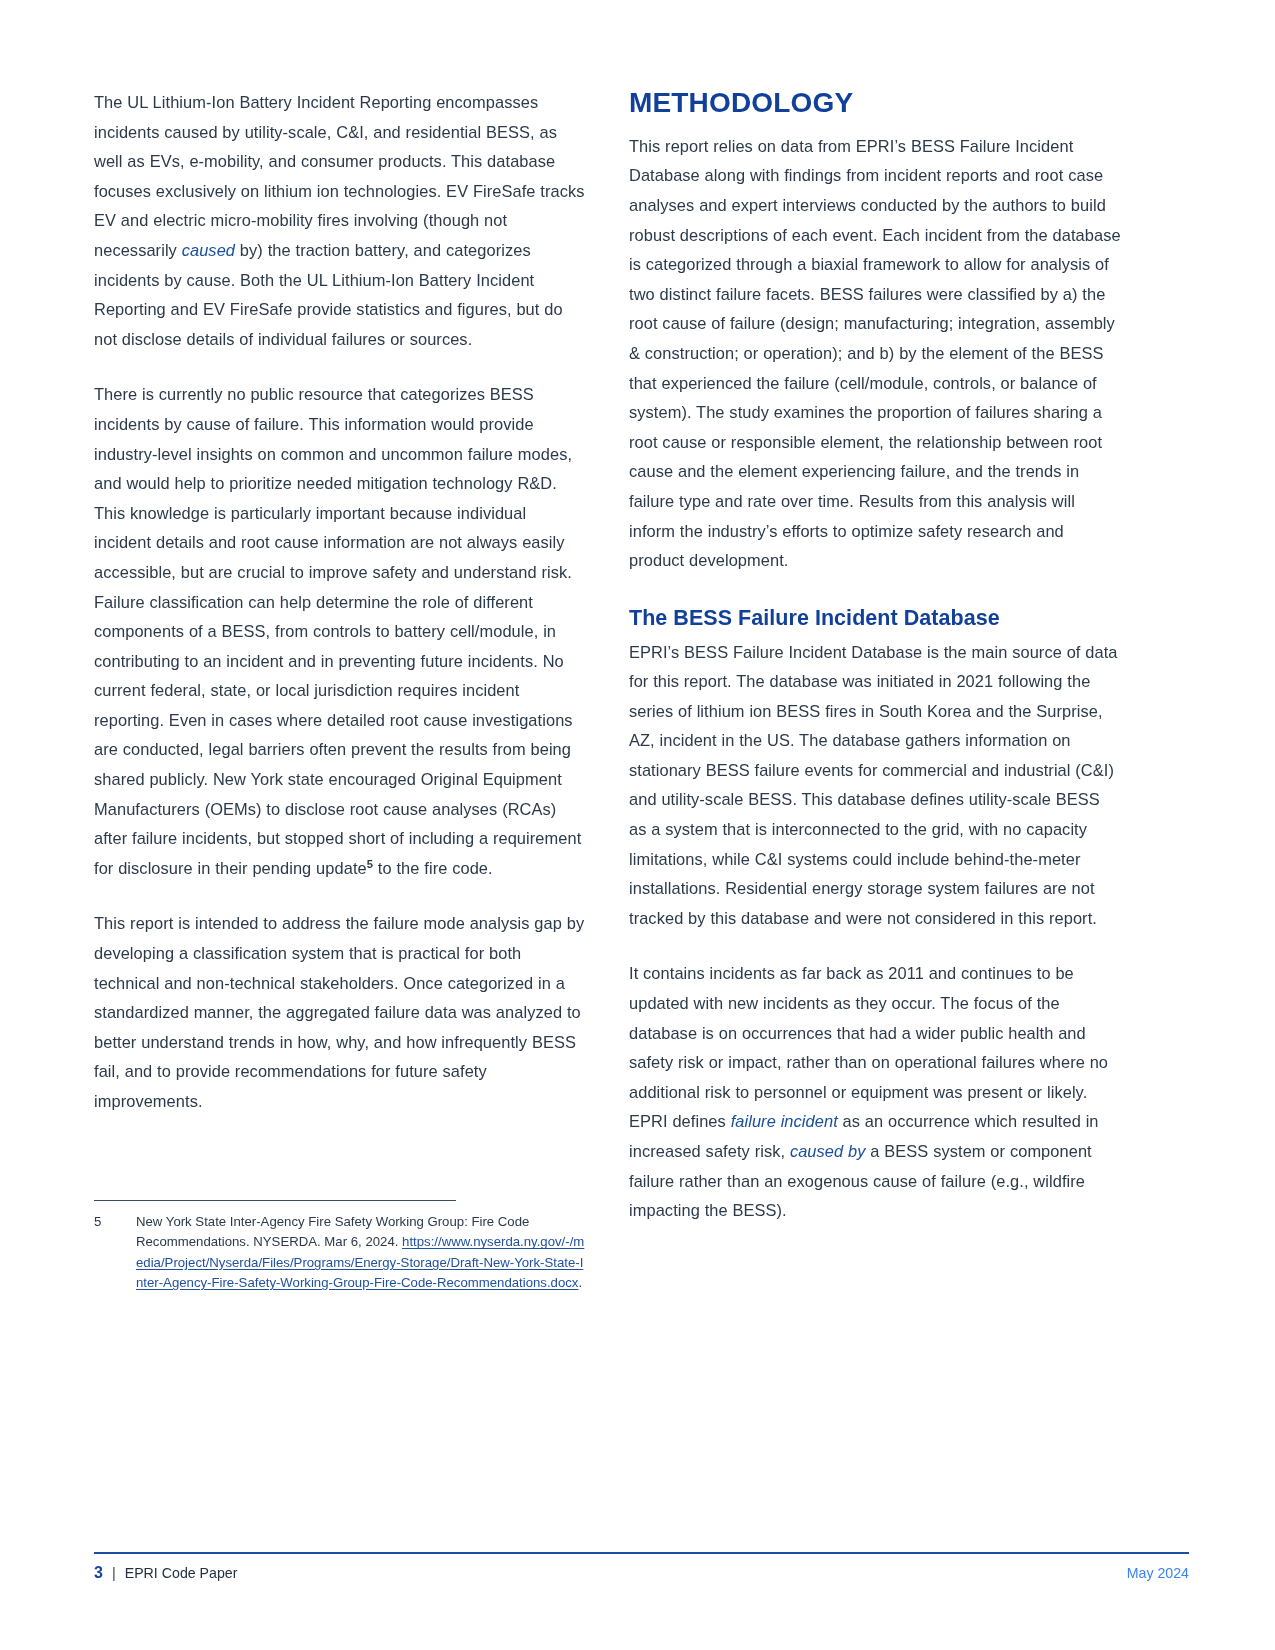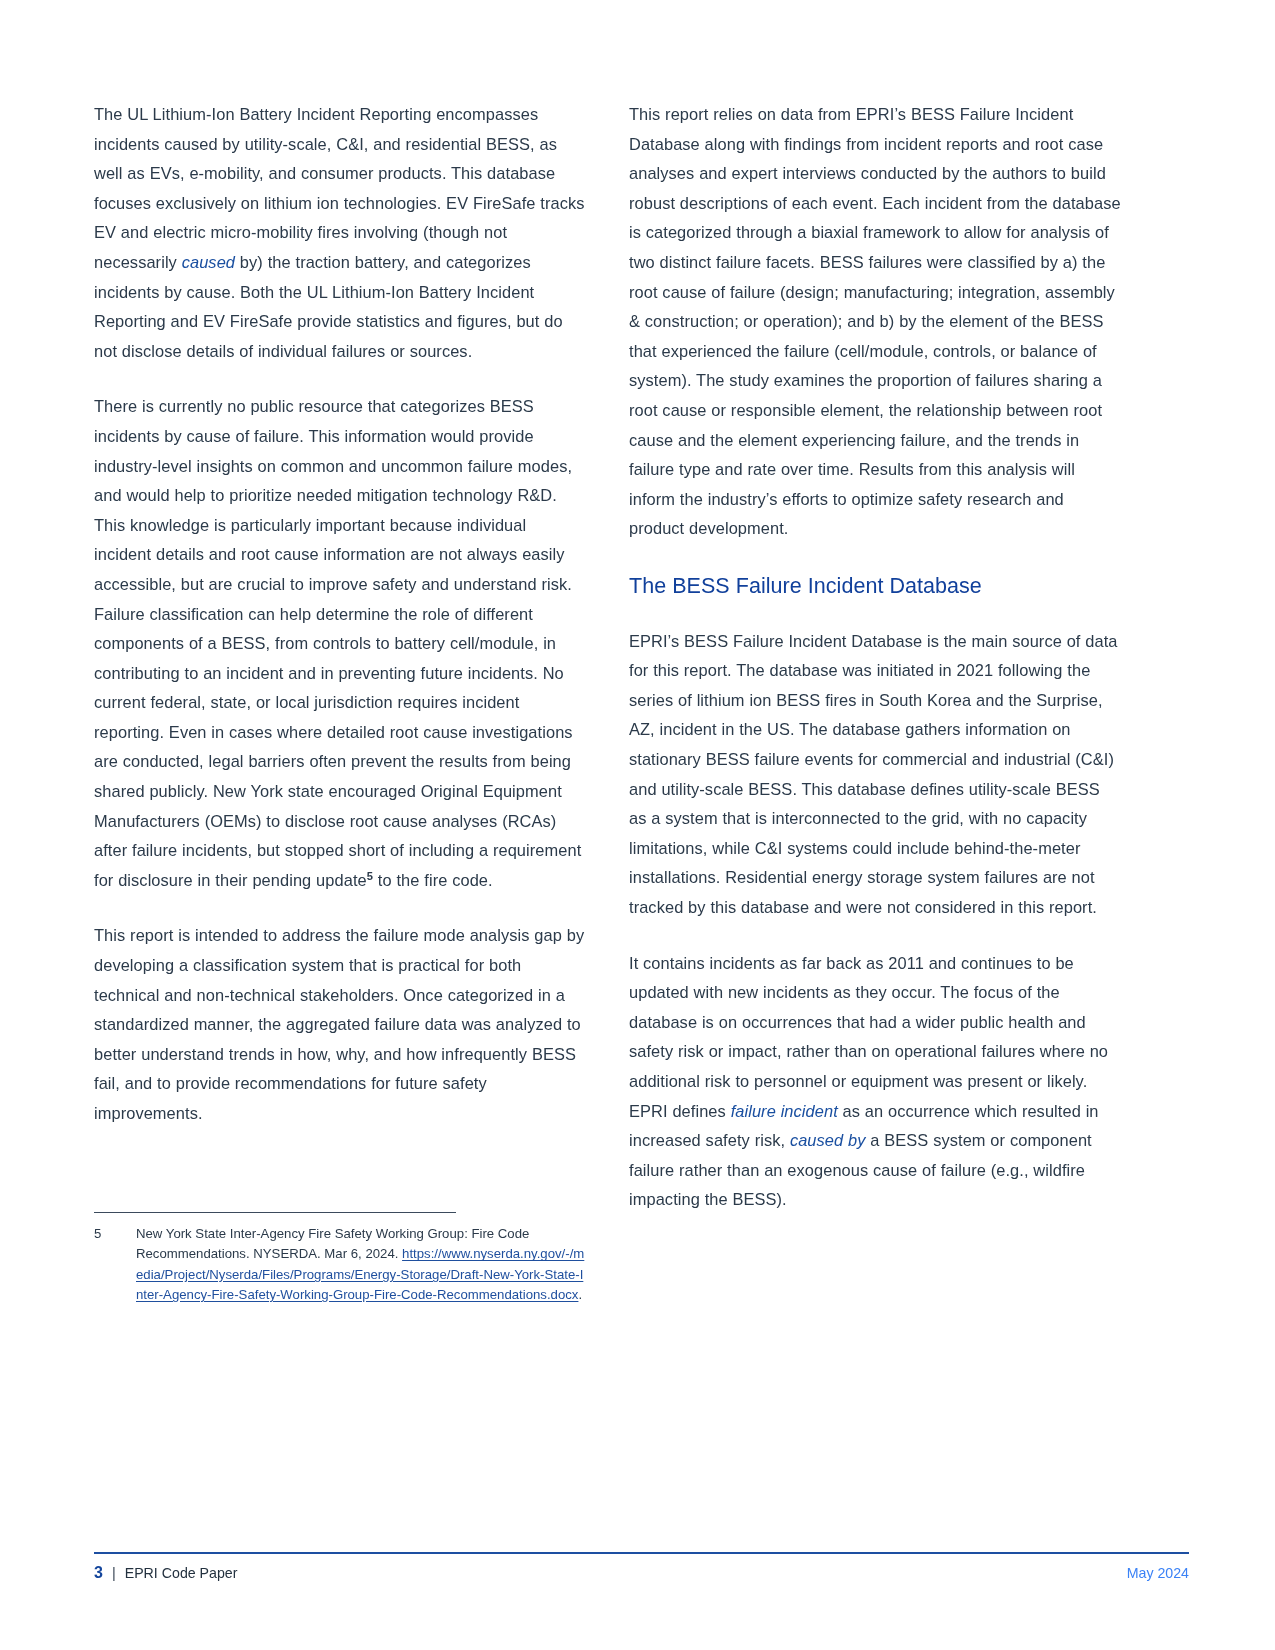--- a/index.html
+++ b/index.html
@@ -16,21 +16,21 @@
     position: relative;
     width: 1275px;
     height: 1650px;
     background: #ffffff;
     overflow: hidden;
     box-sizing: border-box;
   }
   .content {
     position: absolute;
     left: 94px;
-    top: 100px;
+    top: 88px;
     width: 1095px;
     height: 1320px;
     display: flex;
     gap: 43px;
     align-items: flex-start;
   }
   .col {
     width: 492px;
     box-sizing: border-box;
   }
@@ -65,23 +65,23 @@
     font-size: 28px;
     line-height: 1.1;
     font-weight: 700;
     color: #11409b;
     margin: 0 0 13px 0;
     letter-spacing: 0.006em;
   }
   h2.sub {
     font-size: 21.5px;
     line-height: 1.2;
-    font-weight: 400;
+    font-weight: 700;
     color: #11409b;
-    margin: 30px 0 27px 0;
+    margin: 30px 0 6px 0;
     letter-spacing: 0.002em;
   }
 
   
   .footnote-wrap {
     position: absolute;
     left: 0;
     top: 1112px;
     width: 492px;
   }
@@ -161,20 +161,21 @@
       <div class="footnote-wrap">
         <div class="footnote-rule"></div>
         <div class="footnote">
           <span class="marker">5</span>
           <span class="fn-text"><span>New York State Inter-Agency Fire Safety Working Group: Fire Code Recommendations. NYSERDA. Mar 6, 2024. </span><a class="url" href="#">https://www.nyserda.ny.gov/-/media/Project/Nyserda/Files/Programs/Energy-Storage/Draft-New-York-State-Inter-Agency-Fire-Safety-Working-Group-Fire-Code-Recommendations.docx</a><span>.</span></span>
         </div>
       </div>
     </div>
 
     <div class="col col-right">
+      <h1 class="sect">METHODOLOGY</h1>
       <p class="body"><span>This report relies on data from EPRI’s BESS Failure Incident Database along with findings from incident reports and root case analyses and expert interviews conducted by the authors to build robust descriptions of each event. Each incident from the database is categorized through a biaxial framework to allow for analysis of two distinct failure facets. BESS failures were classified by a) the root cause of failure (design; manufacturing; integration, assembly &amp; construction; or operation); and b) by the element of the BESS that experienced the failure (cell/module, controls, or balance of system). The study examines the proportion of failures sharing a root cause or responsible element, the relationship between root cause and the element experiencing failure, and the trends in failure type and rate over time. Results from this analysis will inform the industry’s efforts to optimize safety research and product development.</span></p>
 
       <h2 class="sub">The BESS Failure Incident Database</h2>
       <p class="body"><span>EPRI’s BESS Failure Incident Database is the main source of data for this report. The database was initiated in 2021 following the series of lithium ion BESS fires in South Korea and the Surprise, AZ, incident in the US. The database gathers information on stationary BESS failure events for commercial and industrial (C&amp;I) and utility-scale BESS. This database defines utility-scale BESS as a system that is interconnected to the grid, with no capacity limitations, while C&amp;I systems could include behind-the-meter installations. Residential energy storage system failures are not tracked by this database and were not considered in this report.</span></p>
       <p class="body last"><span>It contains incidents as far back as 2011 and continues to be updated with new incidents as they occur. The focus of the database is on occurrences that had a wider public health and safety risk or impact, rather than on operational failures where no additional risk to personnel or equipment was present or likely. EPRI defines </span><em class="hl">failure incident</em><span> as an occurrence which resulted in increased safety risk, </span><em class="hl">caused by</em><span> a BESS system or component failure rather than an exogenous cause of failure (e.g., wildfire impacting the BESS).</span></p>
     </div>
 
   </div>
 
   <div class="footer">

